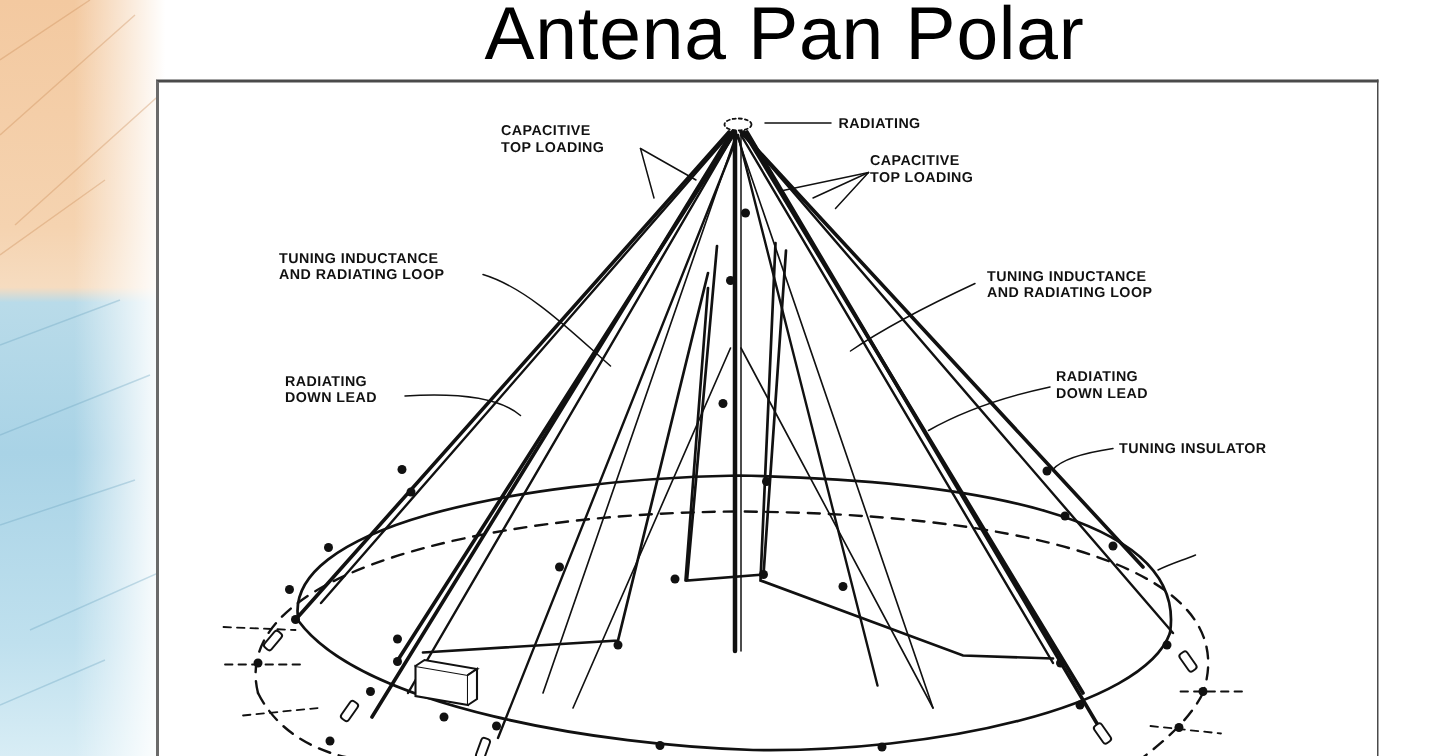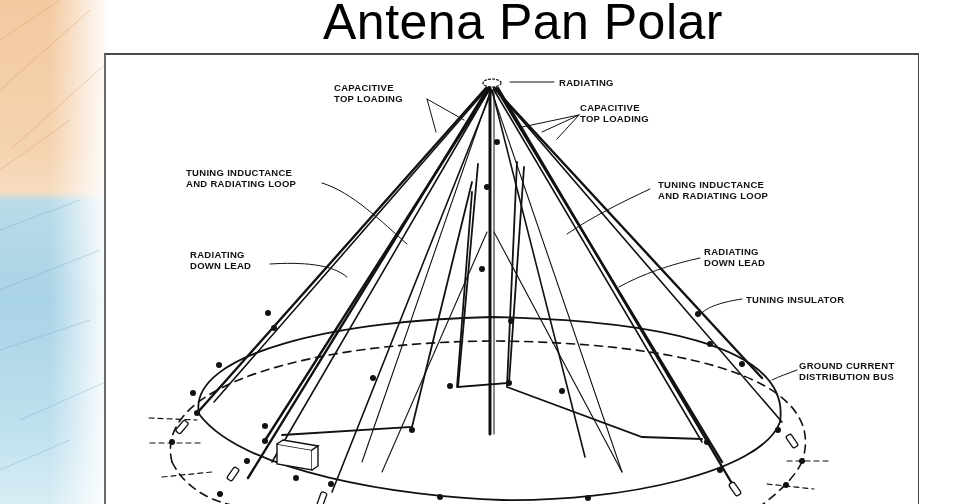--- a/index.html
+++ b/index.html
@@ -187,17 +187,13 @@
   </div>
   <div class="lbl c" style="left:84px; top:194px;">
     <div>RADIATING</div>
     <div>DOWN LEAD</div>
   </div>
   <div class="lbl c" style="left:598px; top:191px;">
     <div>RADIATING</div>
     <div>DOWN LEAD</div>
   </div>
   <div class="lbl" style="left:640px; top:239px;">TUNING INSULATOR</div>
-  <div class="lbl" style="left:693px; top:305px;">
-    <div>GROUND CURRENT</div>
-    <div>DISTRIBUTION BUS</div>
-  </div>
 </div>
 
 </body></html>

